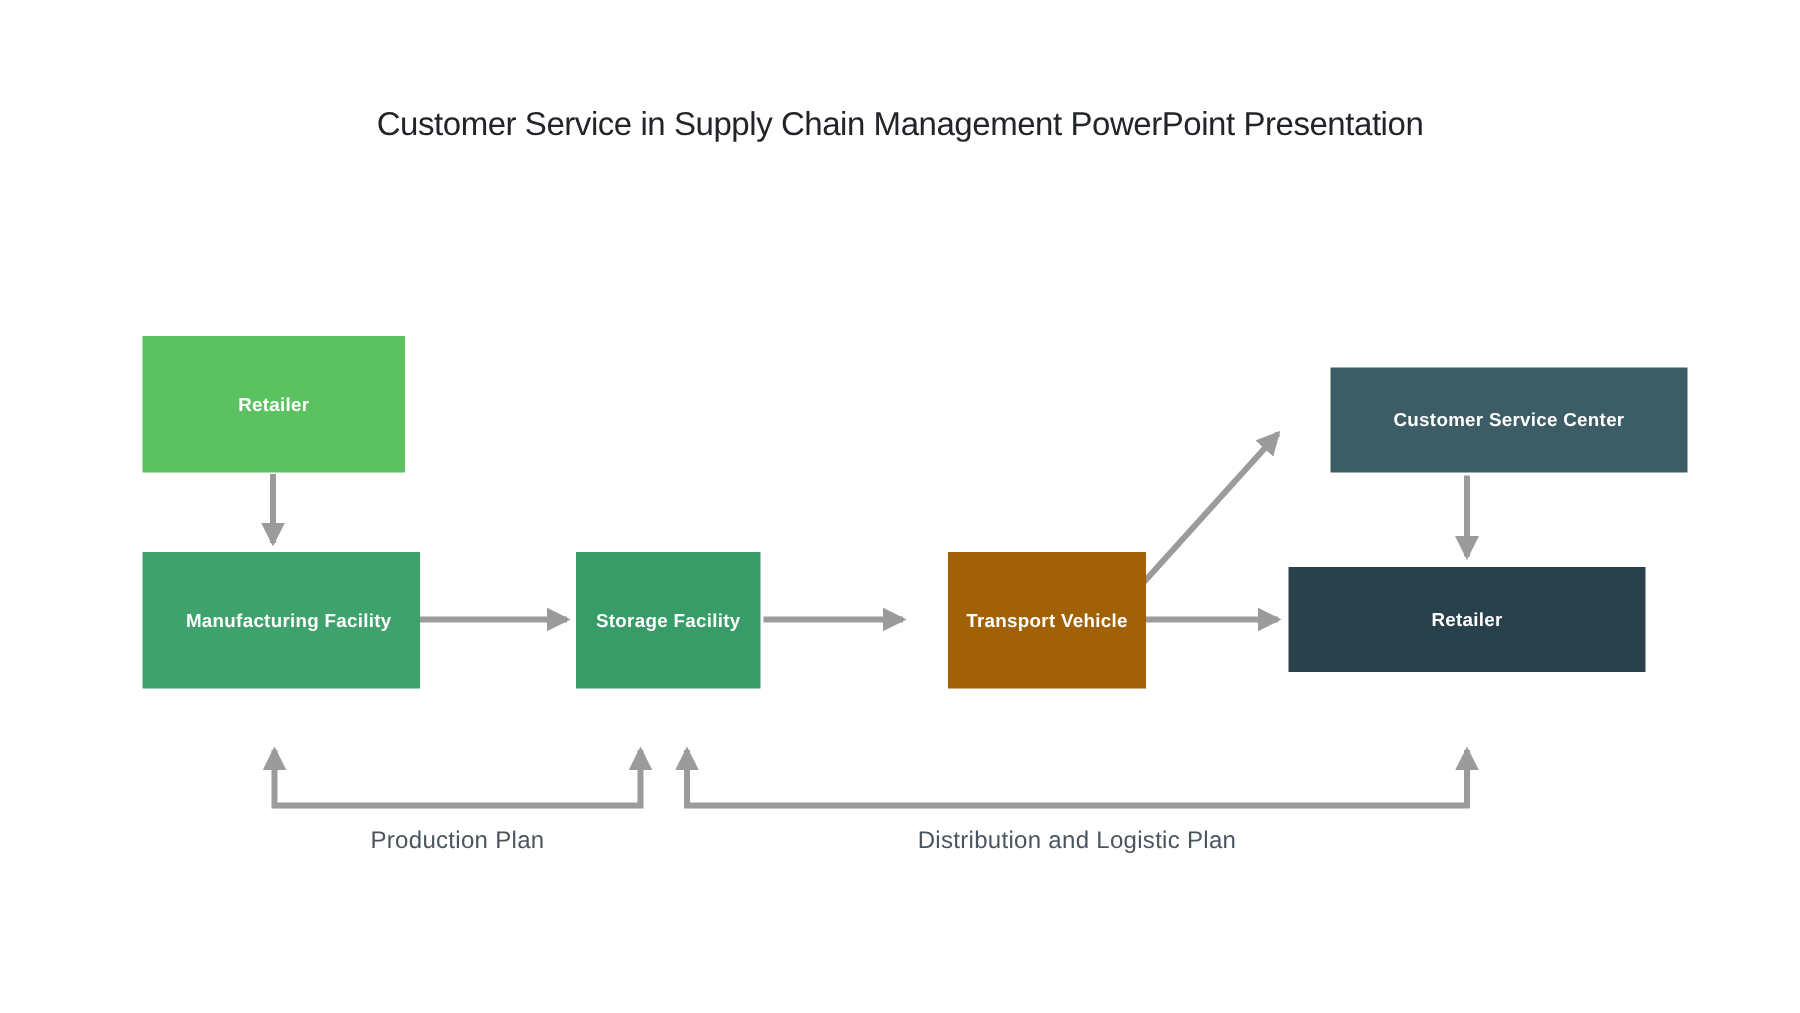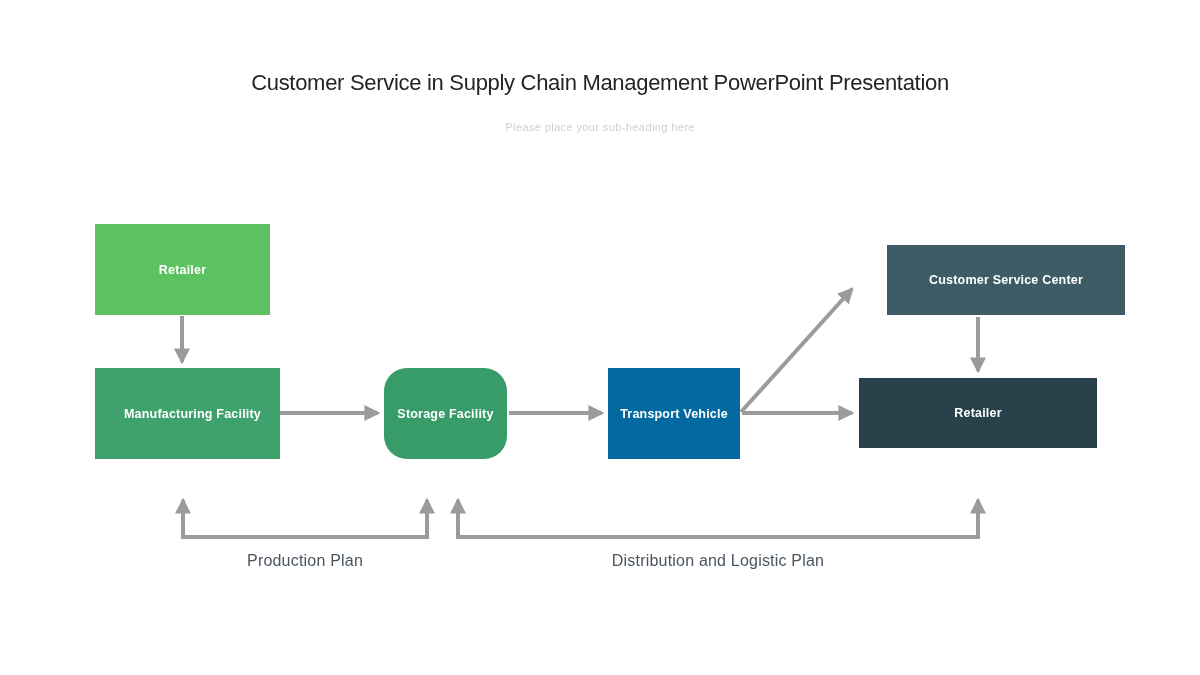--- a/index.html
+++ b/index.html
@@ -72,21 +72,20 @@
   }
   .annot-production   { left: 183px; top: 552px; width: 244px; }
   .annot-distribution { left: 458px; top: 552px; width: 520px; }
 </style>
 </head>
 <body>
 
 <div class="stage">
 
   <h1 class="title">Customer Service in Supply Chain Management PowerPoint Presentation</h1>
-  <div class="subtitle">Please place your sub-heading here</div>
 
   <svg class="arrow-layer" viewBox="0 0 1200 675">
     <defs>
       <marker id="ah" viewBox="0 0 10 10" refX="8.5" refY="5" markerWidth="4" markerHeight="4" orient="auto-start-reverse">
         <path class="arrowhead" d="M0,0 L10,5 L0,10 Z"></path>
       </marker>
     </defs>
     <path class="arrow" d="M182,316 L182,362" marker-end="url(#ah)"></path>
     <path class="arrow" d="M272,413 L378,413" marker-end="url(#ah)"></path>
     <path class="arrow" d="M509,413 L602,413" marker-end="url(#ah)"></path>
@@ -98,25 +97,25 @@
   </svg>
 
   <div class="node node-suppliers" style="background: rgb(92, 194, 97);">
     <span>Retailer</span>
   </div>
 
   <div class="node node-manufacturing" style="background: rgb(63, 162, 108); padding-left: 10px;">
     <span>Manufacturing Facility</span>
   </div>
 
-  <div class="node node-storage" style="background: rgb(55, 156, 104); border-radius: 23px;">
+  <div class="node node-storage" style="background: rgb(55, 156, 104);">
     <span>Storage Facility</span>
   </div>
 
-  <div class="node node-transport" style="background: #0369a1;">
+  <div class="node node-transport" style="background: #a16207; margin-left: 24px;">
     <span>Transport Vehicle</span>
   </div>
 
   <div class="node node-service-center" style="background: rgb(60, 92, 102);">
     <span>Customer Service Center</span>
   </div>
 
   <div class="node node-retailer" style="background: rgb(40, 65, 75);">
     <span>Retailer</span>
   </div>

